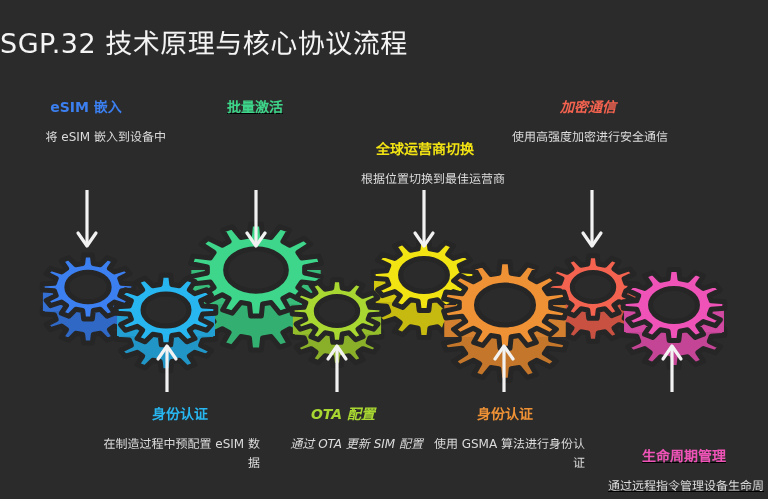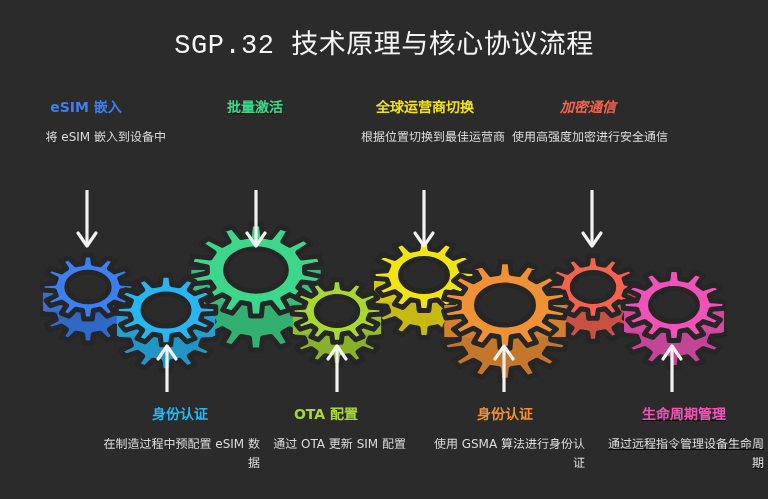--- a/index.html
+++ b/index.html
@@ -21,27 +21,25 @@
     height: 499px;
     background: #2b2b2b;
   }
 
   
   #page-title {
     position: absolute;
     top: 22px;
     left: 0;
     width: 768px;
-    text-align: center;
     color: #f4f4f4;
     font-size: 27px;
     font-weight: 400;
     letter-spacing: 0.5px;
     white-space: nowrap;
-    font-family: Liberation Mono, monospace;
   }
 
   
   #gear-stage {
     position: absolute;
     left: 0;
     top: 0;
     width: 768px;
     height: 499px;
     pointer-events: none;
@@ -54,20 +52,21 @@
     width: 160px;
   }
   .label-title {
     font-size: 14px;
     font-weight: bold;
     line-height: 18px;
     white-space: nowrap;
   }
   .label-title.wide {
     letter-spacing: 0;
+    margin-top: 42px;
   }
   .label-desc {
     margin-top: 12px;
     font-size: 12px;
     line-height: 19px;
     color: #dcdcdc;
     font-weight: 400;
     text-align: right;
   }
 
@@ -75,21 +74,21 @@
   .label-bottom { top: 405px; }
 
   
   #label-top-0 { left: 6px; }
   #label-top-1 { left: 175px; text-decoration: underline; }
   #label-top-2 { left: 345px; }
   #label-top-3 { left: 508px; }
 
   
   #label-bottom-0 { left: 100px; }
-  #label-bottom-1 { left: 246px; }
+  #label-bottom-1 { left: 263px; font-style: italic; }
   #label-bottom-2 { left: 425px; }
   #label-bottom-3 { left: 604px; text-decoration: underline; }
 </style>
 </head>
 <body>
 
 <div id="infographic" style="background: rgb(43, 43, 43);">
 
   <div id="page-title" style="color: rgb(244, 244, 244);">SGP.32 技术原理与核心协议流程</div>
 

